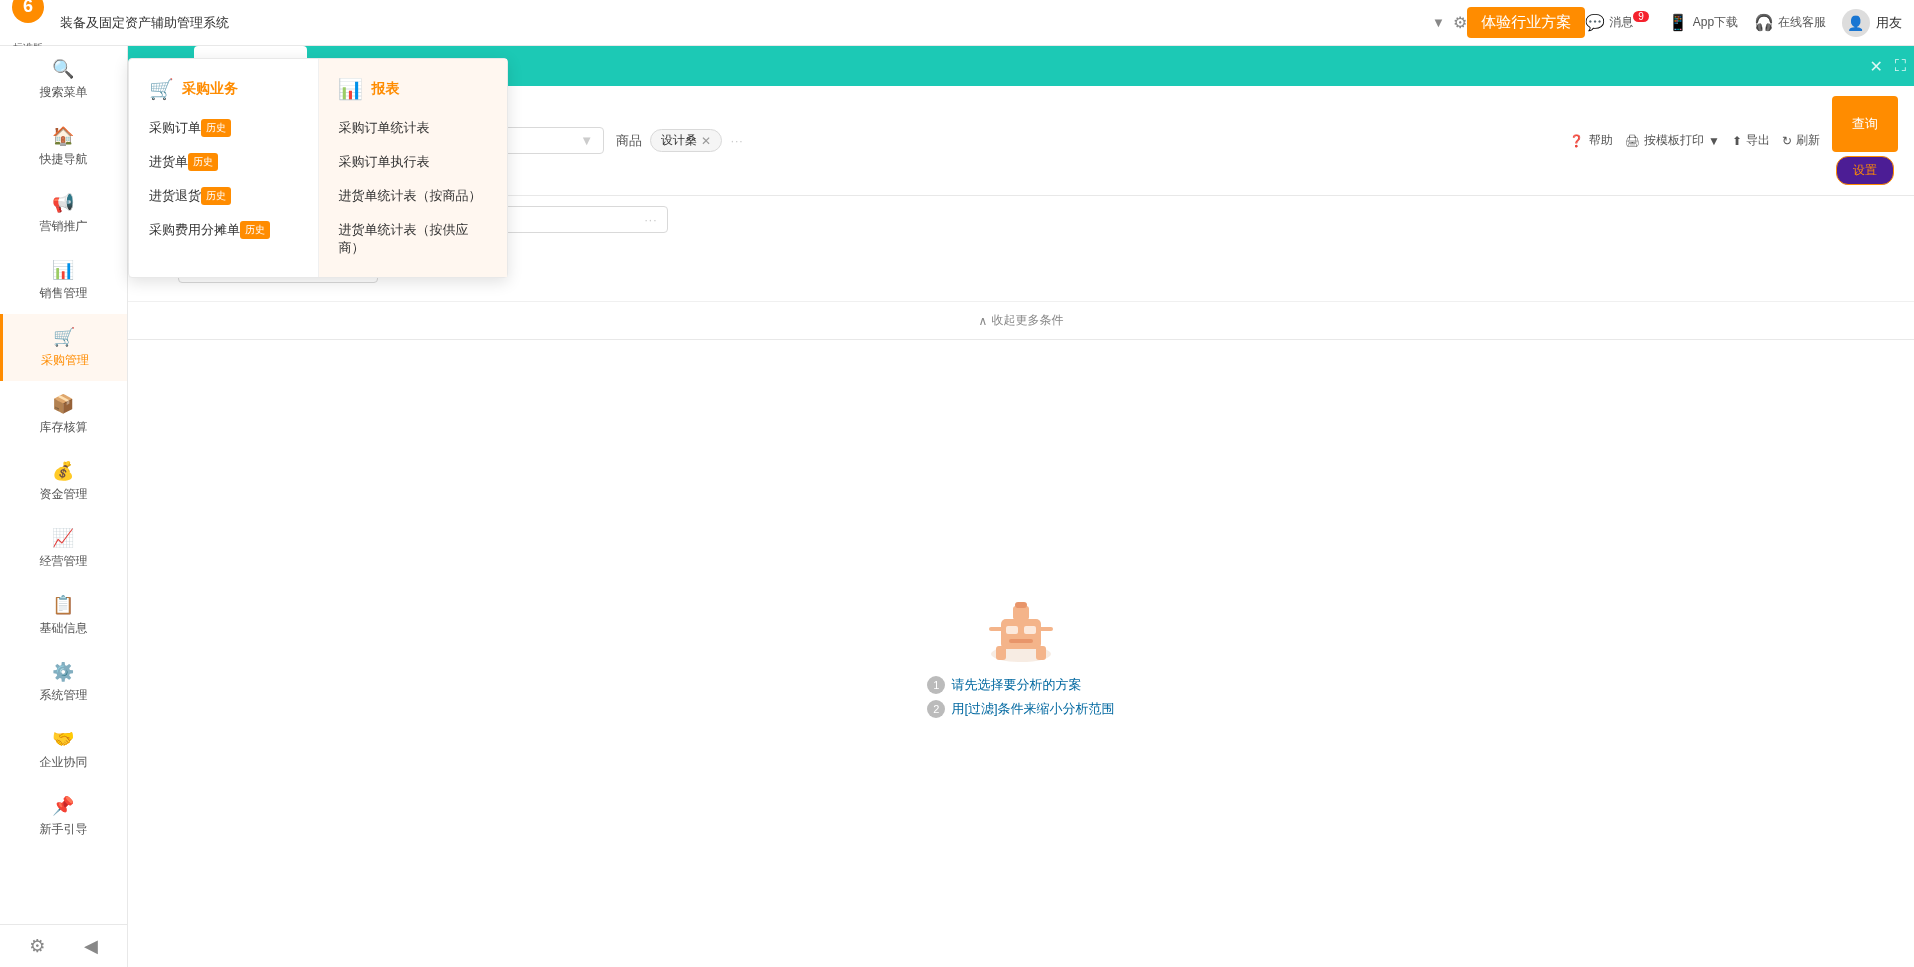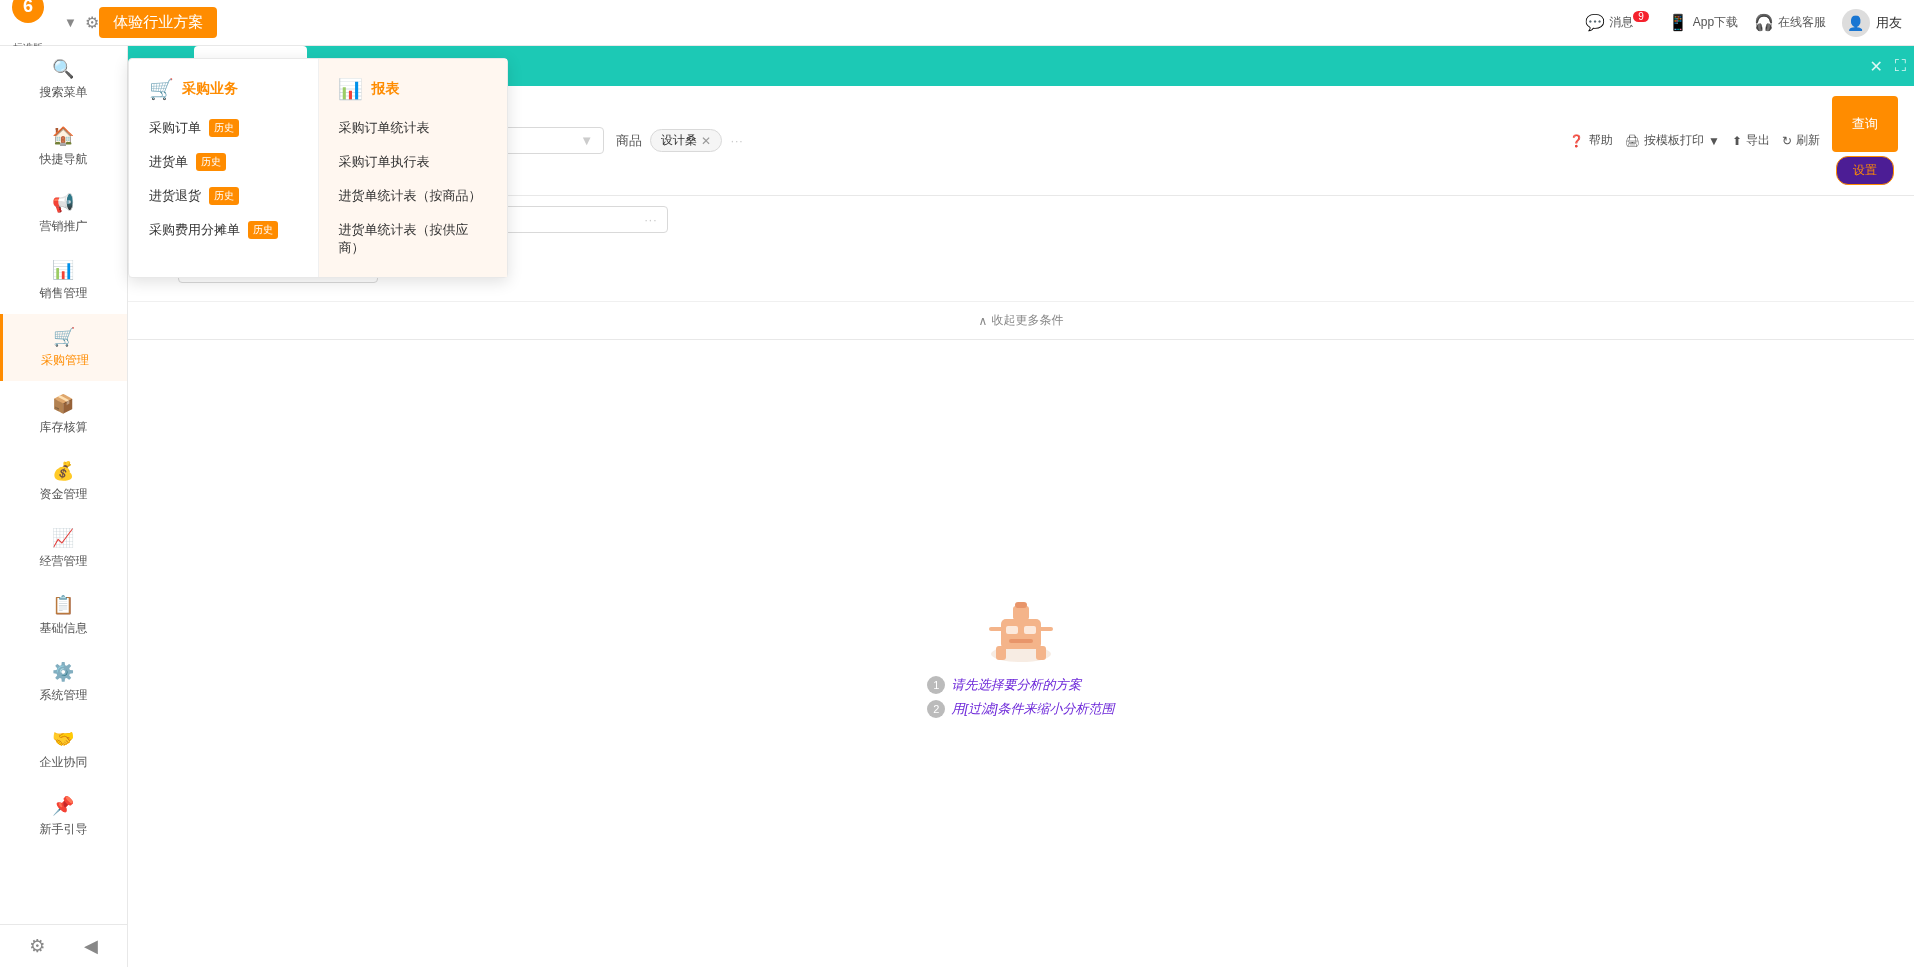--- a/index.html
+++ b/index.html
@@ -54,44 +54,45 @@
     .filter-input { border: 1px solid #d9d9d9; border-radius: 4px; padding: 5px 10px; font-size: 13px; color: #333; min-width: 140px; display: flex; align-items: center; justify-content: space-between; cursor: pointer; }
     .filter-input .arrow { color: #ccc; }
     .filter-tag { background: #f5f5f5; border: 1px solid #d9d9d9; border-radius: 12px; padding: 2px 10px; font-size: 12px; display: flex; align-items: center; gap: 4px; }
     .filter-tag .close { cursor: pointer; color: #999; }
     .filter-dots { color: #ccc; cursor: pointer; }
     .collapse-btn { display: flex; align-items: center; gap: 4px; color: #888; font-size: 12px; cursor: pointer; margin: 4px auto; }
 
     
     .empty-state { flex: 1; display: flex; flex-direction: column; align-items: center; justify-content: center; gap: 12px; background: #fff; margin: 0; }
     .empty-icon { width: 100px; height: 80px; position: relative; }
-    .empty-text { color: #6d28d9; font-size: 13px; font-style: italic; }
+    .empty-text { color: #0369a1; font-size: 13px; }
     .empty-text-item { display: flex; align-items: center; gap: 6px; margin-bottom: 6px; }
     .empty-dot { width: 18px; height: 18px; background: #bbb; border-radius: 50%; display: flex; align-items: center; justify-content: center; color: #fff; font-size: 11px; flex-shrink: 0; }
 
     
     .dropdown-menu { position: absolute; top: 58px; left: 128px; background: #fff; border: 1px solid #e8e8e8; border-radius: 4px; box-shadow: 0 4px 16px rgba(0,0,0,0.12); z-index: 100; display: flex; min-width: 380px; }
     .dropdown-col { flex: 1; padding: 12px 0; }
     .dropdown-col:first-child { border-right: 1px solid #f0f0f0; }
     .dropdown-header { display: flex; align-items: center; gap: 8px; padding: 6px 20px 10px; color: #ff8c00; font-size: 14px; font-weight: bold; }
     .dropdown-header-icon { font-size: 20px; }
-    .dropdown-item { display: flex; align-items: center; gap: 8px; padding: 8px 20px; cursor: pointer; font-size: 13px; color: #333; }
+    .dropdown-item { display: flex; align-items: center; gap: 0; padding: 8px 20px; cursor: pointer; font-size: 13px; color: #333; }
     .history-badge { background: #ff8c00; color: #fff; border-radius: 3px; padding: 2px 5px; font-size: 10px; flex-shrink: 0; }
     .highlight-bg { background: #fff7f0; }
   </style>
 </head>
 <body>
 
 <div class="app-container">
 
   <div class="top-bar">
     <div class="logo-area">
       <div class="logo-icon">6</div>
       <div class="logo-text">标准版</div>
     </div>
+    <span class="system-title">装备及固定资产辅助管理系统</span>
     <span class="dropdown-arrow">▼</span>
     <span class="settings-icon">⚙</span>
     <button class="industry-btn">体验行业方案</button>
 
     <div class="top-bar-actions">
       <div class="top-bar-btn">
         <span class="icon">💬</span>
         <span>消息</span>
         <span class="badge">9</span>
       </div>

